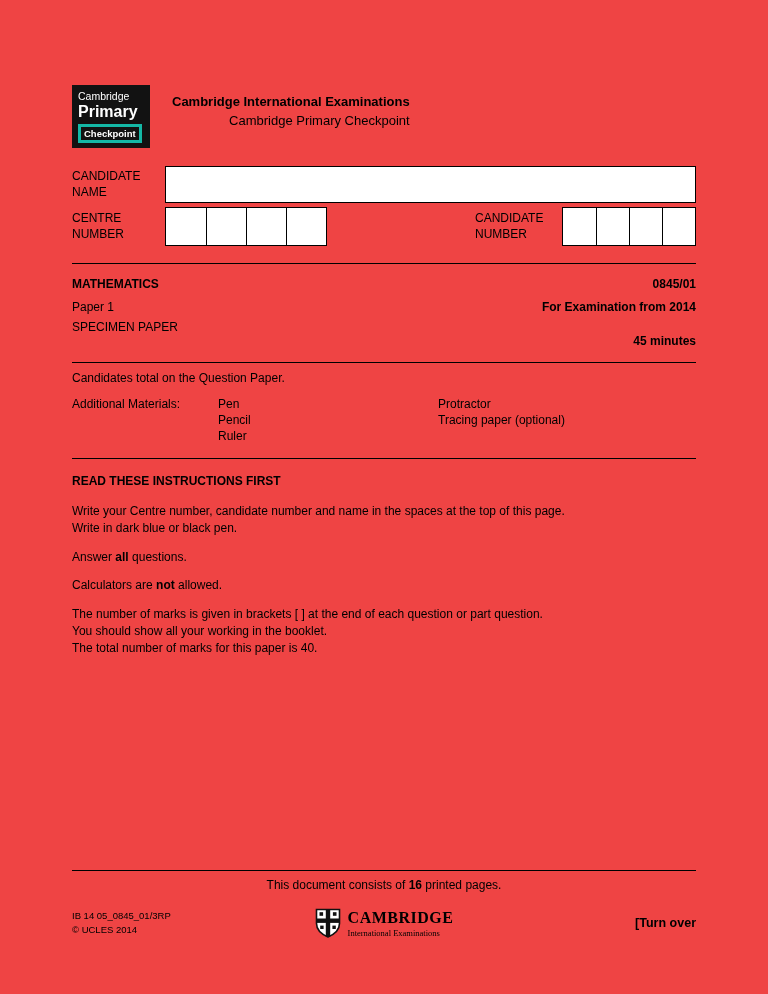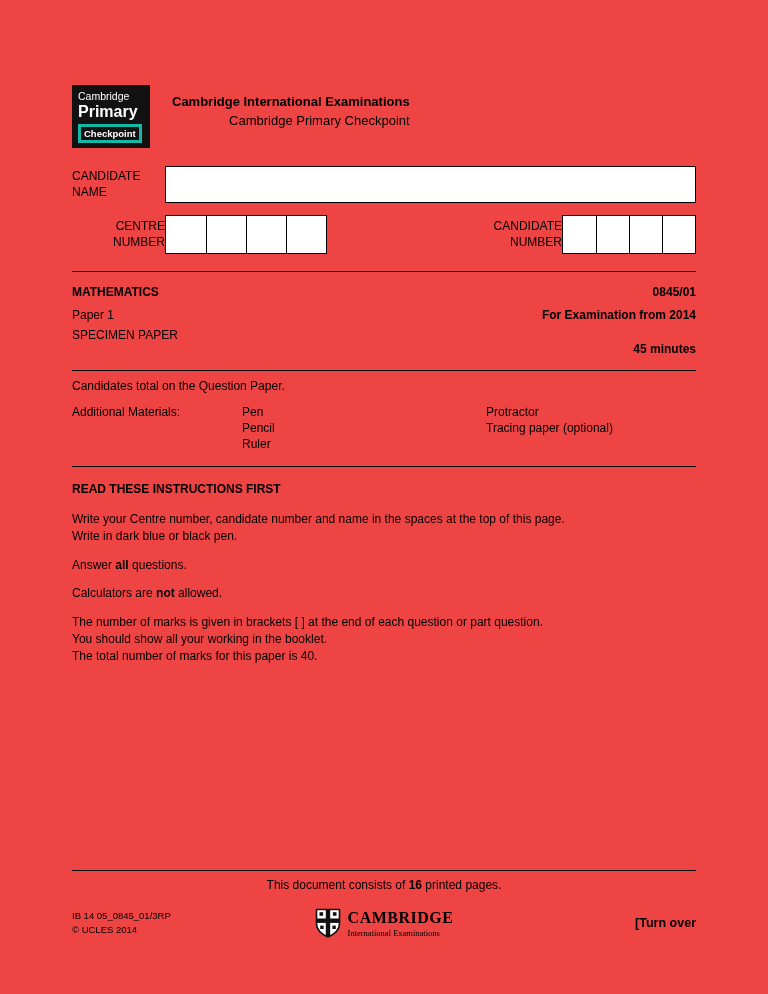--- a/index.html
+++ b/index.html
@@ -35,41 +35,41 @@
     margin-top: auto; align-self: flex-start;
   }
   .brand-text { padding-top: 9px; text-align: right; }
   .org { font-weight: bold; font-size: 13px; }
   .program { font-size: 13px; margin-top: 4px; }
 
   
   .field-label { width: 93px; font-size: 12px; line-height: 1.3; white-space: pre-line; flex: 0 0 auto; }
   .name-row { display: flex; align-items: center; margin-top: 18px; }
   .name-box { flex: 1; height: 37px; border: 1px solid #000; background: #fff; }
-  .numbers-row { display: flex; align-items: center; justify-content: space-between; margin-top: 12px; text-align: right; }
+  .numbers-row { display: flex; align-items: center; justify-content: space-between; margin-top: 4px; }
   .num-group { display: flex; align-items: center; }
   .cell-box { display: flex; border: 1px solid #000; background: #fff; }
   .cell { width: 40px; height: 37px; border-left: 1px solid #000; }
   .cell:first-child { border-left: none; }
   .cell-sm { width: 33px; }
   .cand-label { width: 87px; }
 
   .rule { border: none; border-top: 1px solid #000; margin: 0; }
   .rule-1 { margin-top: 17px; }
   .rule-2 { margin-top: 14px; }
   .rule-3 { margin-top: 13px; }
 
   
   .info-row { display: flex; justify-content: space-between; }
   .r1 { margin-top: 13px; }
   .r2 { margin-top: 9px; }
   .r3 { margin-top: 6px; }
   .r4 { margin-top: 0; }
   .answer-loc { margin-top: 8px; }
-  .materials { display: flex; margin-top: 12px; line-height: 1.25; gap: 24px; }
+  .materials { display: flex; margin-top: 12px; line-height: 1.25; }
   .materials .m-label { width: 146px; flex: 0 0 auto; }
   .materials .m-col1 { width: 220px; flex: 0 0 auto; }
   .m-item { margin-bottom: 1px; }
 
   
   .instr-title { font-weight: bold; margin-top: 15px; }
   .para { margin-top: 11px; line-height: 1.45; }
   .para-first { margin-top: 15px; }
 
   

